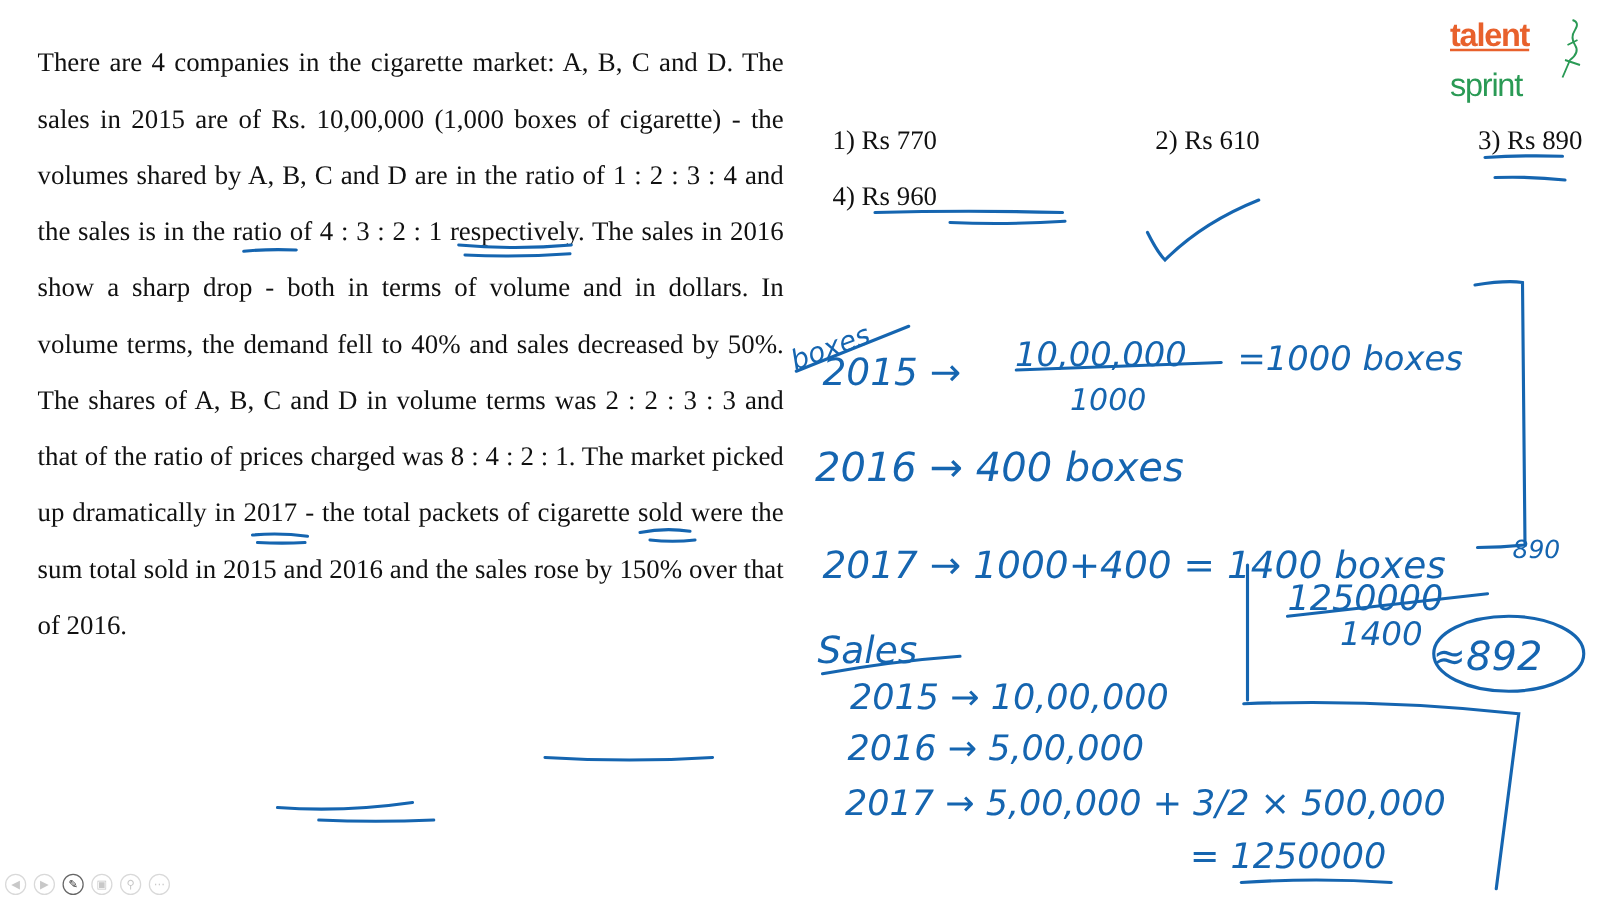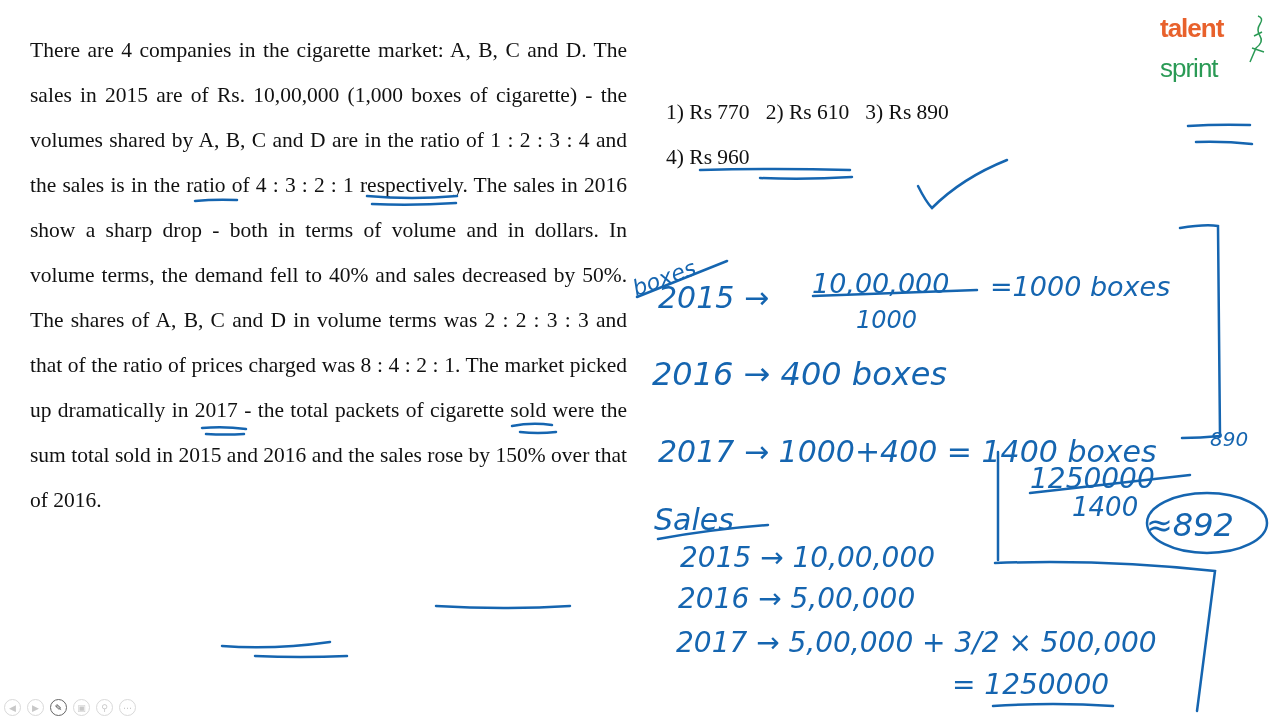--- a/index.html
+++ b/index.html
@@ -1,24 +1,24 @@
 <!DOCTYPE html>
 <html><head>
 <meta charset="utf-8">
 <style>
   html,body{margin:0;padding:0;}
   body{width:1280px;height:720px;background:#ffffff;position:relative;overflow:hidden;font-family:"Liberation Serif","DejaVu Serif",serif;color:#111;}
   .passage{position:absolute;left:30px;top:28px;width:597px;font-size:21.5px;line-height:45px;text-align:justify;}
   .passage p{margin:0;}
   .passage b{font-weight:bold;}
   .question{position:absolute;left:666px;top:90px;width:600px;font-size:21.5px;line-height:45px;}
-  .opts{display:flex;gap:16px;}
+  .opts{display:flex;gap:16px;justify-content:space-between;}
   .ul{text-decoration:underline;}
   .logo{position:absolute;left:1160px;top:18px;width:110px;height:52px;font-family:"Liberation Sans",sans-serif;line-height:21px;}
-  .logo .t1{color:#e8612c;font-size:26px;font-weight:bold;letter-spacing:-1px;display:block;}
+  .logo .t1{color:#e8612c;font-size:26px;font-weight:bold;letter-spacing:-1px;display:block;text-decoration:underline;}
   .logo .t2{color:#2a9a55;font-size:26px;letter-spacing:-1px;display:block;margin-top:19px;}
   .logo svg{position:absolute;left:76px;top:-6px;}
   .ink{position:absolute;left:0;top:0;width:1280px;height:720px;pointer-events:none;}
   .ink text{font-family:"DejaVu Sans",sans-serif;fill:#1565b0;font-style:italic;}
   .ctrl{position:absolute;left:4px;top:699px;display:flex;gap:6px;}
   .ctrl span{width:17px;height:17px;border:1px solid #d9d9d9;border-radius:50%;display:flex;align-items:center;justify-content:center;font-size:9px;color:#c8c8c8;font-family:"DejaVu Sans",sans-serif;box-sizing:border-box;}
   .ctrl span.active{border-color:#666;color:#333;}
 </style>
 </head>
 <body>

